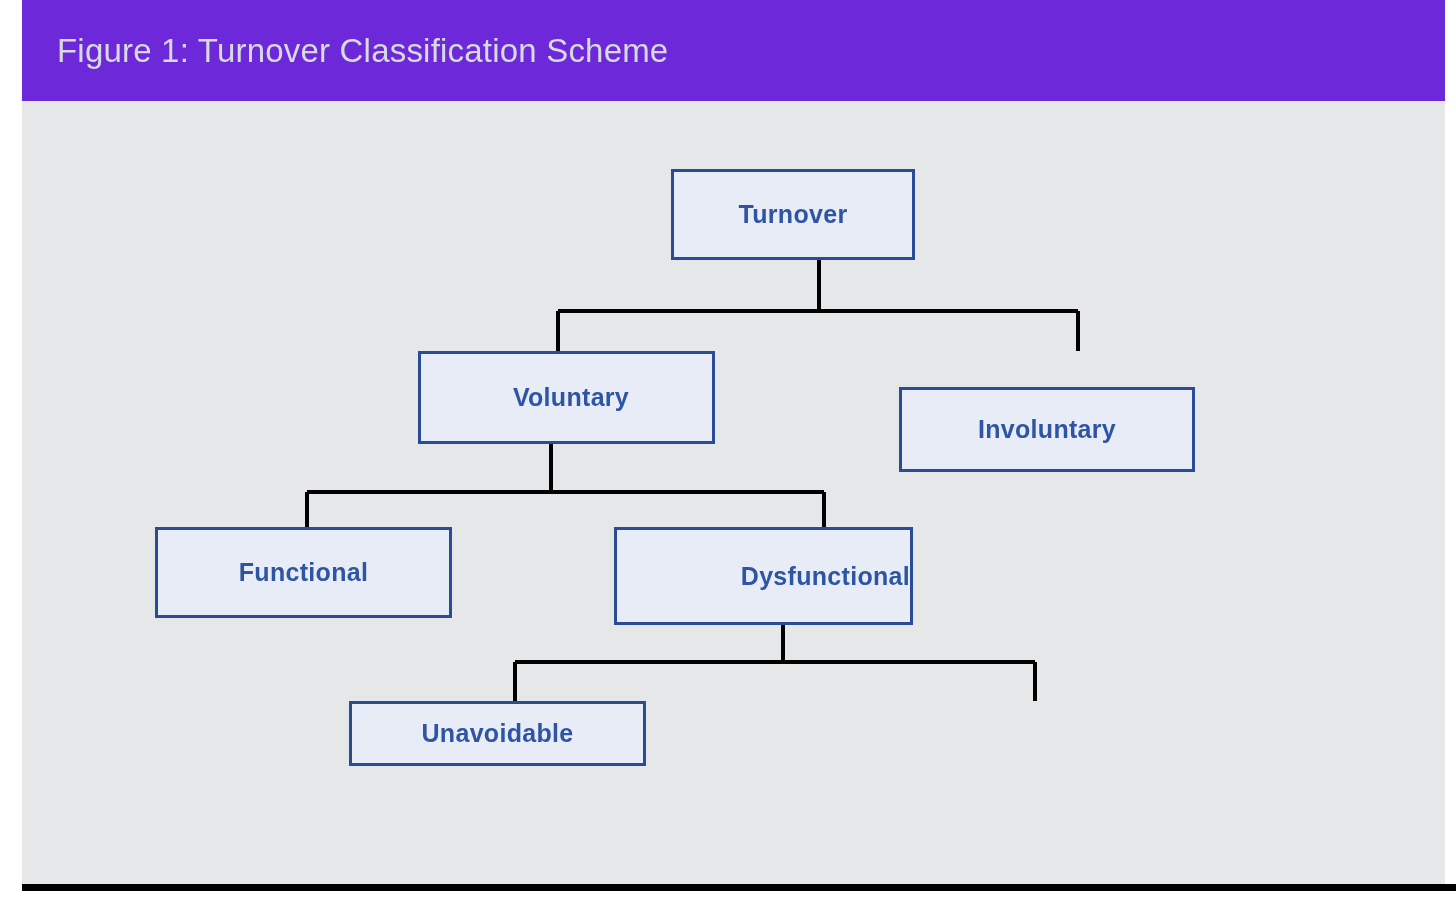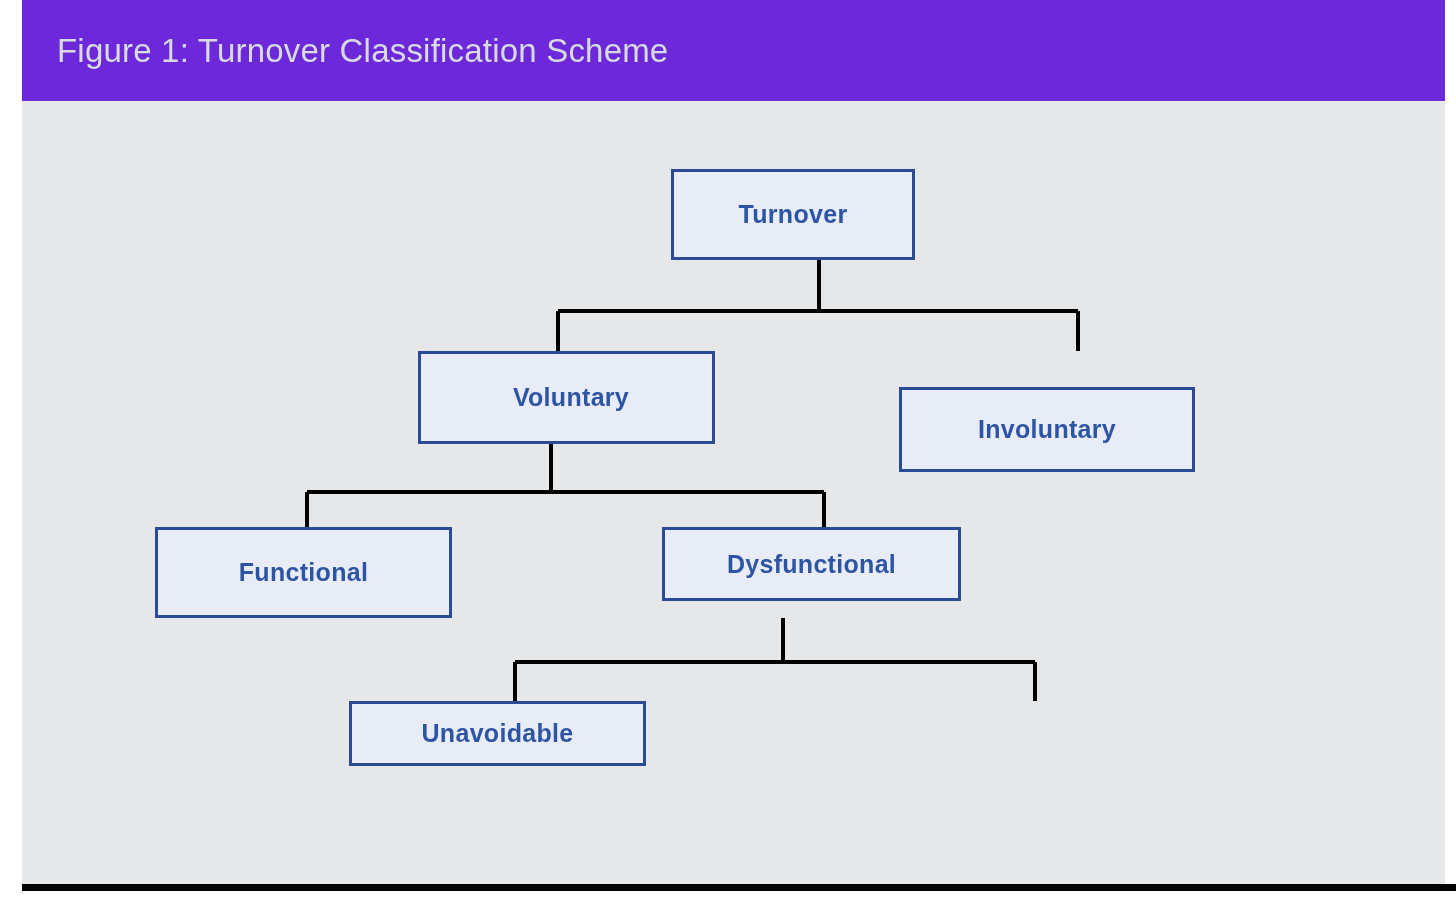--- a/index.html
+++ b/index.html
@@ -134,21 +134,21 @@
     </div>
 
     <div class="node" style="left:877px; top:254px; width:296px; height:85px;margin-top:32px;">
       <span class="node-label">Involuntary</span>
     </div>
 
     <div class="node" style="left:133px; top:426px; width:297px; height:91px;">
       <span class="node-label">Functional</span>
     </div>
 
-    <div class="node" style="left:640px; top:426px; width:299px; height:74px;">
+    <div class="node" style="left:592px; top:426px; width:299px; height:98px;justify-content:flex-end;">
       <span class="node-label">Dysfunctional</span>
     </div>
 
     <div class="node" style="left:327px; top:600px; width:297px; height:65px;">
       <span class="node-label">Unavoidable</span>
     </div>
 
 
   </div>
 

